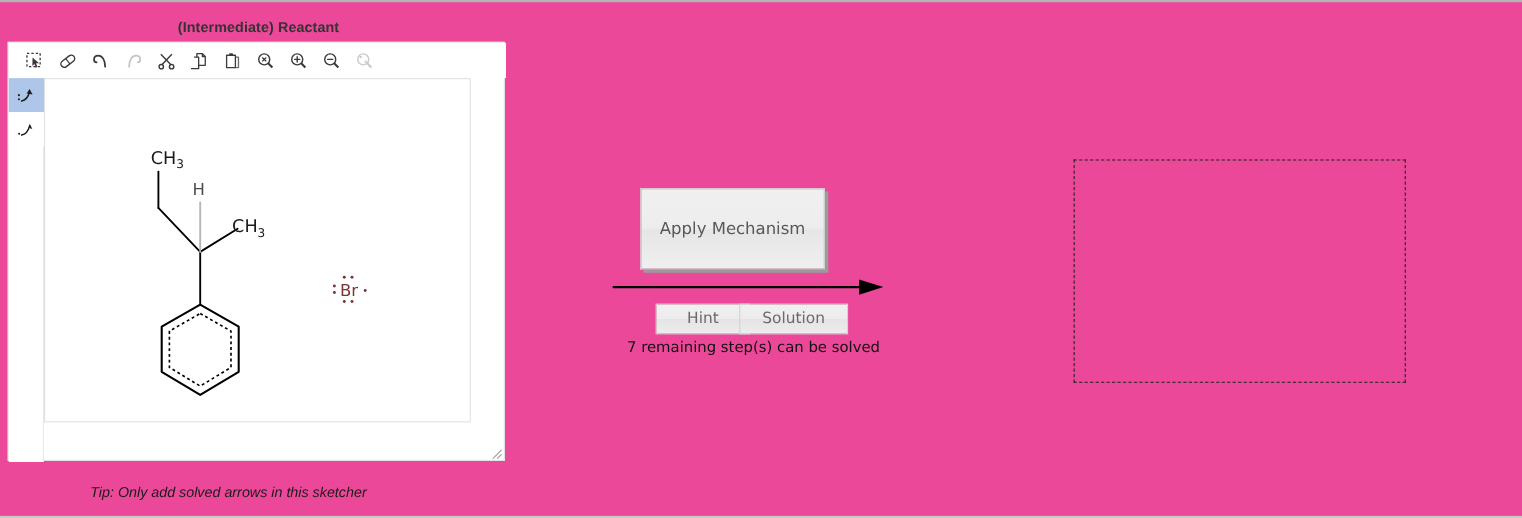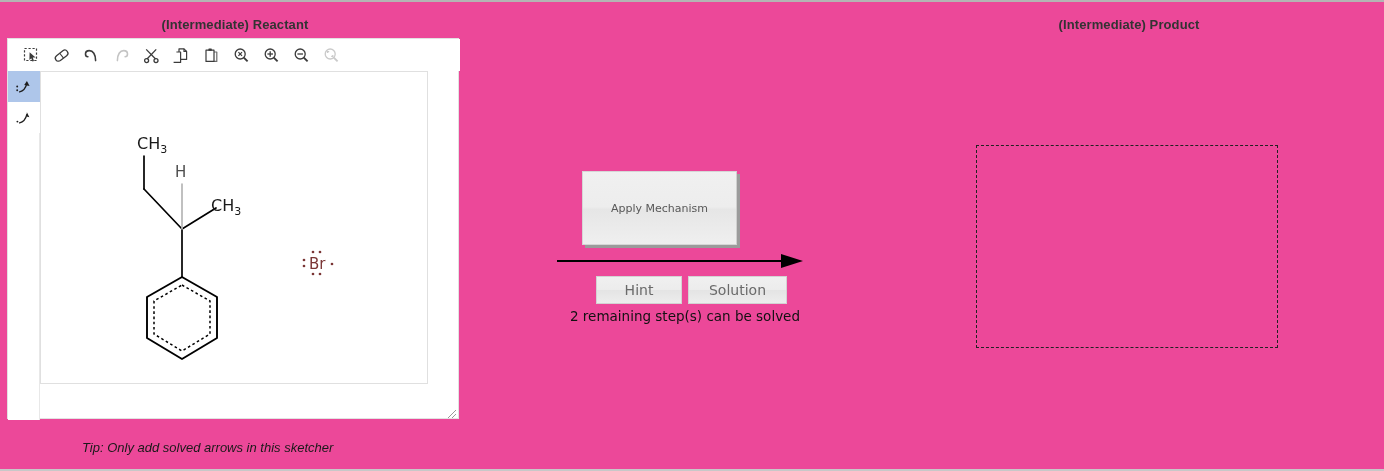--- a/index.html
+++ b/index.html
@@ -111,28 +111,28 @@
   
   #center {
     position: absolute;
     left: 555px; top: 160px;
     width: 260px; height: 170px;
   }
 
   #apply-btn {
     position: absolute;
     left: 27px; top: 9px;
-    width: 155px; height: 74px;
+    width: 168px; height: 74px;
     background: linear-gradient(to bottom,
         #f0f0f0 0%, #ededed 48%, #e6e6e6 52%, #efefef 100%);
     border: 1px solid #d6d6d6;
     border-right: 1px solid #cfcfcf;
     box-shadow: 3px 3px 0 0 #9b9b9b;
     color: #585858;
-    font-size: 11px;
+    font-size: 15px;
     font-family: "DejaVu Sans", sans-serif;
     display: flex; align-items: center; justify-content: center;
     cursor: pointer;
     padding: 0;
   }
 
   #arrow-wrap {
     position: absolute;
     left: 0px; top: 88px;
     width: 250px; height: 22px;
@@ -145,21 +145,21 @@
     background: linear-gradient(to bottom, #f0f0f0 0%, #ececec 50%, #e4e4e4 51%, #ededed 100%);
     border: 1px solid #d3d3d3;
     color: #6a6a6a;
     font-size: 14px;
     font-family: "DejaVu Sans", sans-serif;
     display: flex; align-items: center; justify-content: center;
     cursor: pointer;
     padding: 0;
   }
   #hint-btn     { left: 41px;  width: 86px; }
-  #solution-btn { left: 117px; width: 99px; margin-left: 16px; }
+  #solution-btn { left: 117px; width: 99px; }
 
   #status-text {
     position: absolute;
     left: 0px; top: 146px;
     width: 260px;
     text-align: center;
     font-size: 13.5px;
     color: #111111;
     white-space: nowrap;
     font-family: "DejaVu Sans", sans-serif;
@@ -174,21 +174,20 @@
     background: transparent;
   }
 </style>
 </head>
 <body>
 
 <div id="root">
 
   <div class="col-title" id="reactant-title">(Intermediate) Reactant</div>
 
-  <div class="col-title" id="product-title">(Intermediate) Product</div>
 
   <div id="sketcher">
 
     <div id="toolbar">
 
       <button class="tool-btn" title="Select">
         <svg width="19" height="19" viewBox="0 0 19 19">
           <rect x="2.5" y="2.5" width="12" height="12" fill="none" stroke="#3b3b3b" stroke-width="1.2" stroke-dasharray="2.2 1.8"></rect>
           <path d="M7.6 6.2 L13.6 11.4 L10.8 11.6 L12.0 14.9 L10.4 15.5 L9.3 12.2 L7.4 14.0 Z" fill="#3b3b3b"></path>
         </svg>
@@ -361,18 +360,18 @@
       <svg width="250" height="22" viewBox="0 0 250 22">
         <line x1="2" y1="11" x2="228" y2="11" stroke="#000000" stroke-width="2"></line>
         <path d="M226 4 L248 11 L226 18 Z" fill="#000000"></path>
       </svg>
     </div>
 
     <button id="hint-btn">Hint</button>
 
     <button id="solution-btn">Solution</button>
 
-    <div id="status-text">2 remaining step(s) can be solved</div>
+    <div id="status-text">7 remaining step(s) can be solved</div>
   </div>
 
   <div id="product-dropzone"></div>
 
 </div>
 
 </body></html>

